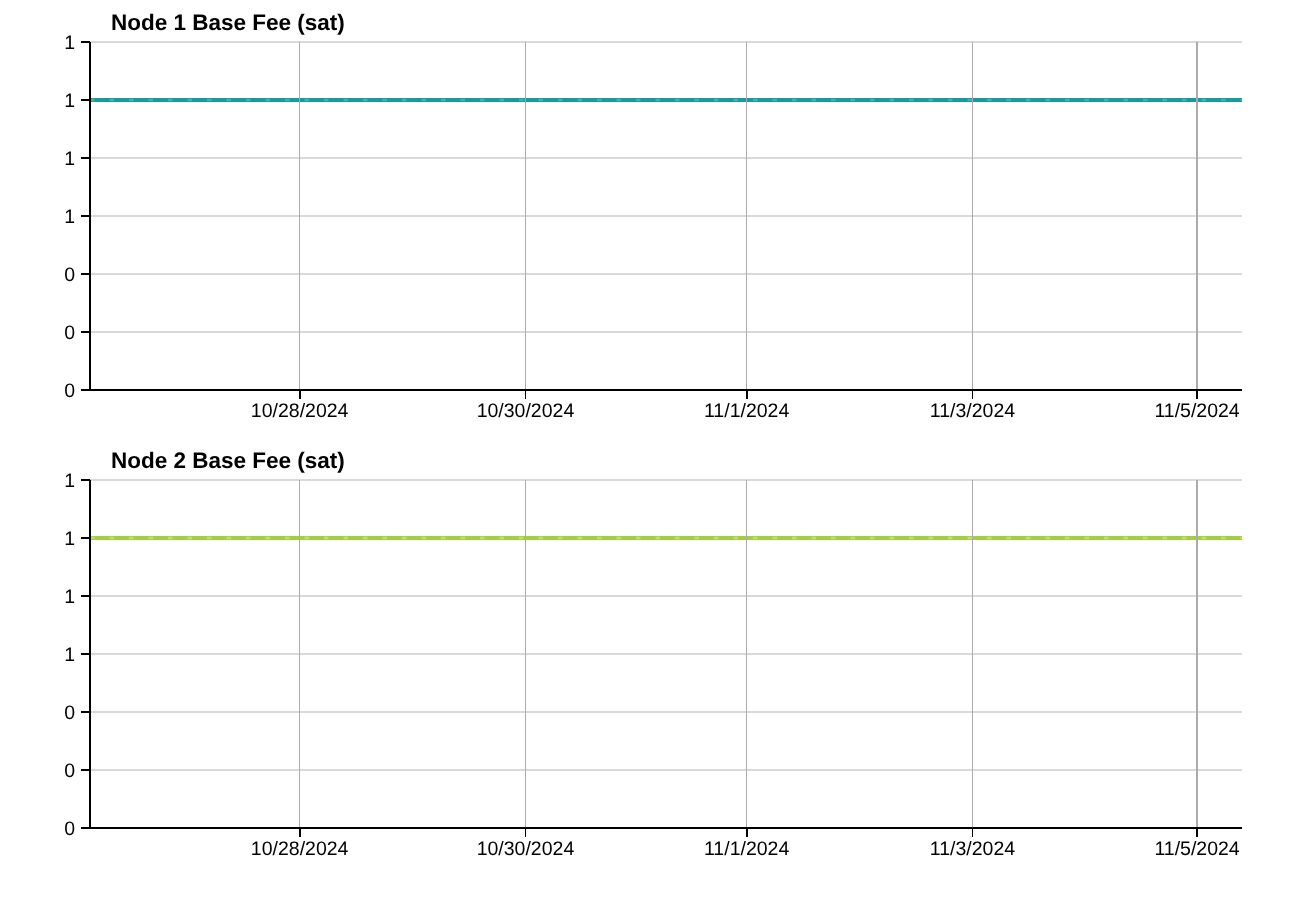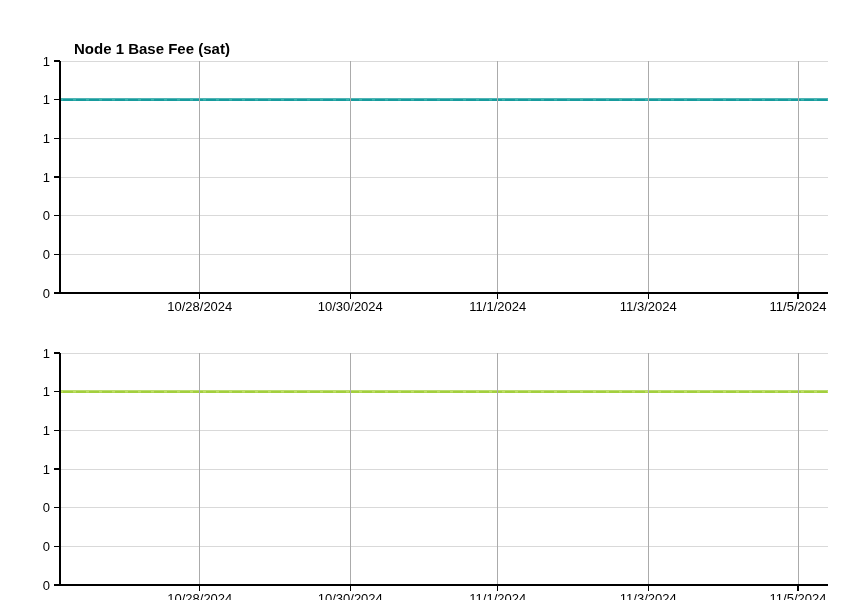--- a/index.html
+++ b/index.html
@@ -1,21 +1,21 @@
 <!DOCTYPE html>
 <html><head>
 <meta charset="utf-8">
 <style>
   html,body{margin:0;padding:0;}
   body{
     width:860px;height:600px;position:relative;overflow:hidden;
     background:#ffffff;
     font-family:"Liberation Sans", sans-serif;
   }
-  .chart-block{position:absolute;left:0;width:860px;margin-top:33px;}
+  .chart-block{position:absolute;left:0;width:860px;}
   .chart-title{
     position:absolute;left:74px;top:7px;margin:0;
     font-size:15px;font-weight:bold;color:#000;line-height:17px;
   }
   svg.plot{position:absolute;left:0;top:0;display:block;}
 </style>
 </head>
 <body>
 
 <div>
@@ -59,20 +59,21 @@
         <line x1="497.76" y1="260" x2="497.76" y2="266" stroke="#000000" stroke-width="1.2" shape-rendering="crispEdges"></line>
         <text x="497.76" y="278" text-anchor="middle" font-size="13" font-family="&quot;Liberation Sans&quot;, sans-serif" fill="#000000" font-weight="normal">11/1/2024</text>
         <line x1="648.288" y1="260" x2="648.288" y2="266" stroke="#000000" stroke-width="1.2" shape-rendering="crispEdges"></line>
         <text x="648.288" y="278" text-anchor="middle" font-size="13" font-family="&quot;Liberation Sans&quot;, sans-serif" fill="#000000" font-weight="normal">11/3/2024</text>
         <line x1="798.048" y1="260" x2="798.048" y2="266" stroke="#000000" stroke-width="1.2" shape-rendering="crispEdges"></line>
         <text x="798.048" y="278" text-anchor="middle" font-size="13" font-family="&quot;Liberation Sans&quot;, sans-serif" fill="#000000" font-weight="normal">11/5/2024</text>
       </svg>
   </section>
 
   <section class="chart-block" style="top:292px;height:308px">
+    <h2 class="chart-title">Node 2 Base Fee (sat)</h2>
     <svg class="plot" width="860" height="300" xmlns="http://www.w3.org/2000/svg">
         <line x1="60" y1="28" x2="828" y2="28" stroke="#d9d9d9" stroke-width="1" shape-rendering="crispEdges"></line>
         <line x1="60" y1="66.66666666666666" x2="828" y2="66.66666666666666" stroke="#d9d9d9" stroke-width="1" shape-rendering="crispEdges"></line>
         <line x1="60" y1="105.33333333333333" x2="828" y2="105.33333333333333" stroke="#d9d9d9" stroke-width="1" shape-rendering="crispEdges"></line>
         <line x1="60" y1="144" x2="828" y2="144" stroke="#d9d9d9" stroke-width="1" shape-rendering="crispEdges"></line>
         <line x1="60" y1="182.66666666666666" x2="828" y2="182.66666666666666" stroke="#d9d9d9" stroke-width="1" shape-rendering="crispEdges"></line>
         <line x1="60" y1="221.33333333333334" x2="828" y2="221.33333333333334" stroke="#d9d9d9" stroke-width="1" shape-rendering="crispEdges"></line>
         <line x1="60" y1="66.66666666666666" x2="828" y2="66.66666666666666" stroke="#a3cf3e" stroke-width="2.6"></line>
         <line x1="60" y1="66.66666666666666" x2="828" y2="66.66666666666666" stroke="#bfdf66" stroke-width="1.8" stroke-dasharray="3 10"></line>
         <line x1="199.776" y1="28" x2="199.776" y2="260" stroke="#ababab" stroke-width="1" shape-rendering="crispEdges"></line>

